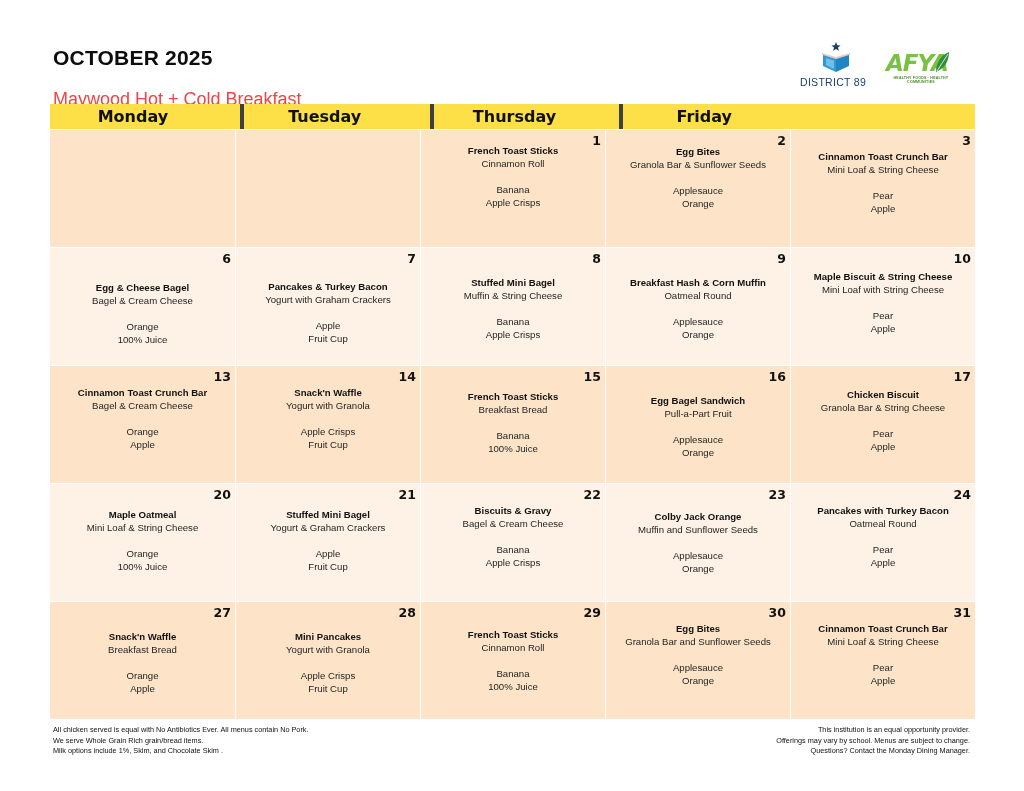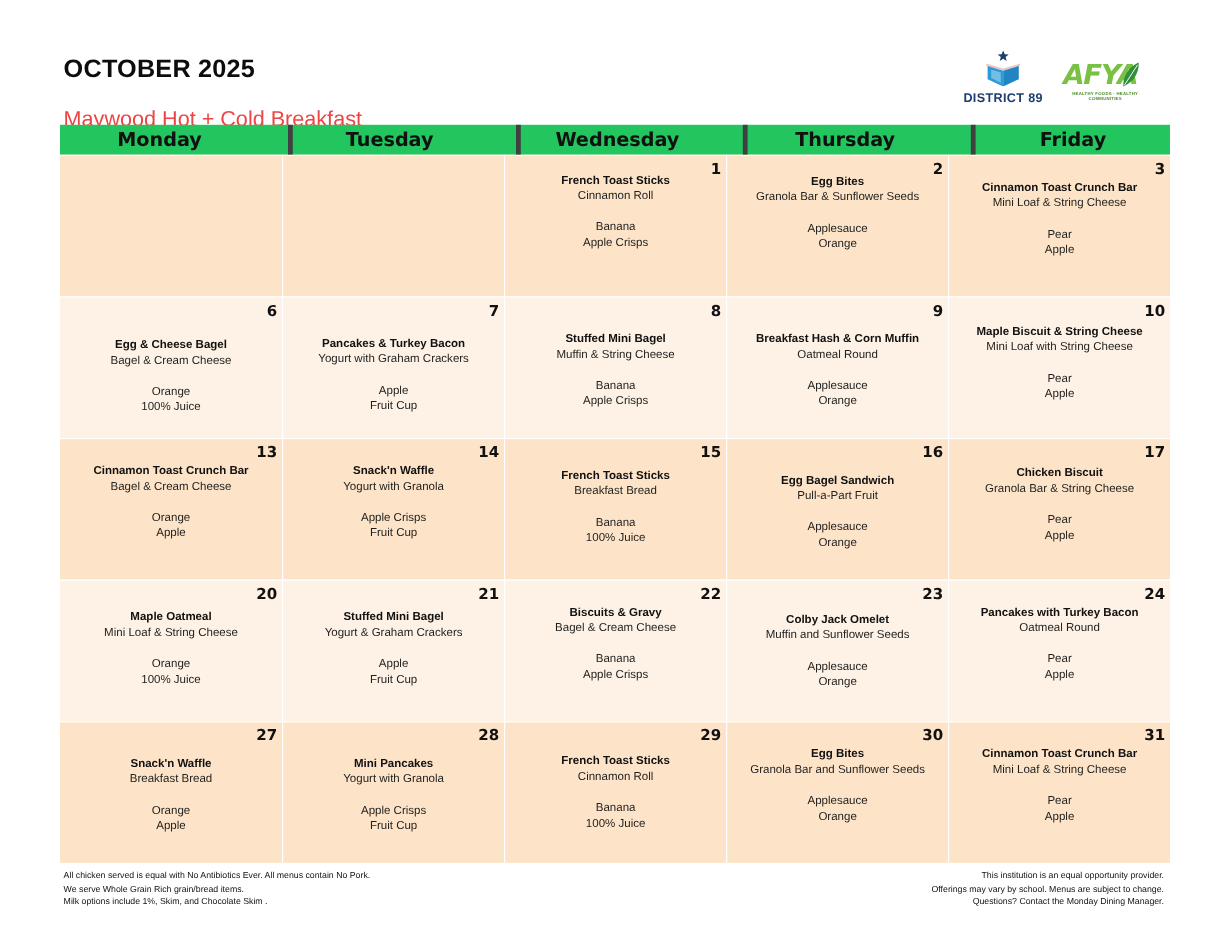--- a/index.html
+++ b/index.html
@@ -4,29 +4,29 @@
 <style>
   * { box-sizing: border-box; margin: 0; padding: 0; }
   html, body { width: 1024px; height: 791px; background: #ffffff; overflow: hidden; }
   body { position: relative; font-family: "Liberation Sans", sans-serif; color: #111; }
 
   .title { position: absolute; left: 53px; top: 46px; font-size: 21px; font-weight: 700; letter-spacing: 0.2px; color: #0d0d0d; }
   .subtitle { position: absolute; left: 53px; top: 89px; font-size: 18px; font-weight: 400; color: #ef4444; }
 
   .logo-d89 { position: absolute; left: 800px; top: 38px; width: 72px; height: 52px; }
   .logo-d89 .book { position: absolute; left: 20px; top: 4px; width: 32px; height: 30px; }
-  .logo-d89 .text { position: absolute; left: 0; top: 38px; width: 72px; text-align: center; font-size: 10.5px; font-weight: 700; color: #1d3f6e; letter-spacing: 0.3px; }
+  .logo-d89 .text { position: absolute; left: 0; top: 38px; width: 72px; text-align: left; font-size: 10.5px; font-weight: 400; color: #1d3f6e; letter-spacing: 0.3px; }
 
   .logo-afya { position: absolute; left: 884px; top: 50px; width: 74px; height: 34px; }
   .logo-afya .word { position: absolute; left: 2px; top: 0; font-size: 23px; font-weight: 900; font-style: italic; color: #79c142; letter-spacing: -1px; font-family: "DejaVu Sans", sans-serif; }
   .logo-afya .leaf { position: absolute; left: 50px; top: 1px; width: 16px; height: 22px; }
   .logo-afya .tag { position: absolute; left: 0; top: 26px; width: 74px; text-align: center; font-size: 3.6px; font-weight: 700; color: #4b8a2a; letter-spacing: 0.2px; }
 
   .calendar { position: absolute; left: 50px; top: 104px; width: 925px; }
-  .head-row { display: grid; grid-template-columns: repeat(5, 1fr); height: 25px; background: #22c55e; gap: 24px; }
+  .head-row { display: grid; grid-template-columns: repeat(5, 1fr); height: 25px; background: #fde047; gap: 24px; }
   .head-cell { display: flex; align-items: center; justify-content: center; font-size: 16px; font-weight: 700; color: #111; border-left: 4px solid #404040; font-family: "DejaVu Sans", sans-serif; }
   .head-cell:first-child { border-left: none; }
 
   .week { display: grid; grid-template-columns: repeat(5, 1fr); height: 118px; }
   .week.dark { background: #fde4c8; }
   .week.light { background: #fdf2e5; }
   .day { position: relative; border-left: 1px solid #ffffff; border-top: 1px solid #ffffff; padding-top: 1px; }
   .day:first-child { border-left: none; }
   .day .num { position: absolute; right: 4px; top: 3px; font-size: 12.5px; font-weight: 700; color: #111; font-family: "DejaVu Sans", sans-serif; }
   .day .items { position: absolute; left: 0; right: 0; text-align: center; font-size: 9.6px; line-height: 13px; color: #1f1f1f; }
@@ -59,21 +59,20 @@
     <path d="M2 21 C2 10 8 4 15 1 C15 10 11 17 2 21 Z" fill="#2f8f3a"></path>
     <path d="M3 20 C7 14 10 9 14 3" stroke="#ffffff" stroke-width="0.8" fill="none"></path>
   </svg>
   <div class="tag">HEALTHY FOODS · HEALTHY COMMUNITIES</div>
 </div>
 
 <div class="calendar">
   <div class="head-row">
     <div class="head-cell">Monday</div>
     <div class="head-cell">Tuesday</div>
-    <div class="head-cell">Wednesday</div>
     <div class="head-cell">Thursday</div>
     <div class="head-cell">Friday</div>
   </div>
   <div id="weeks">
       <div class="week dark">
         <div class="day"></div>
         <div class="day"></div>
         <div class="day">
           <span class="num">1</span>
           <div class="items" style="top:14px">
@@ -236,21 +235,21 @@
             <div class="main">Biscuits &amp; Gravy</div>
             <div>Bagel &amp; Cream Cheese</div>
             <div class="gap"></div>
             <div>Banana</div>
             <div>Apple Crisps</div>
           </div>
         </div>
         <div class="day">
           <span class="num">23</span>
           <div class="items" style="top:26px">
-            <div class="main">Colby Jack Omelet</div>
+            <div class="main">Colby Jack Orange</div>
             <div>Muffin and Sunflower Seeds</div>
             <div class="gap"></div>
             <div>Applesauce</div>
             <div>Orange</div>
           </div>
         </div>
         <div class="day">
           <span class="num">24</span>
           <div class="items" style="top:20px">
             <div class="main">Pancakes with Turkey Bacon</div>

